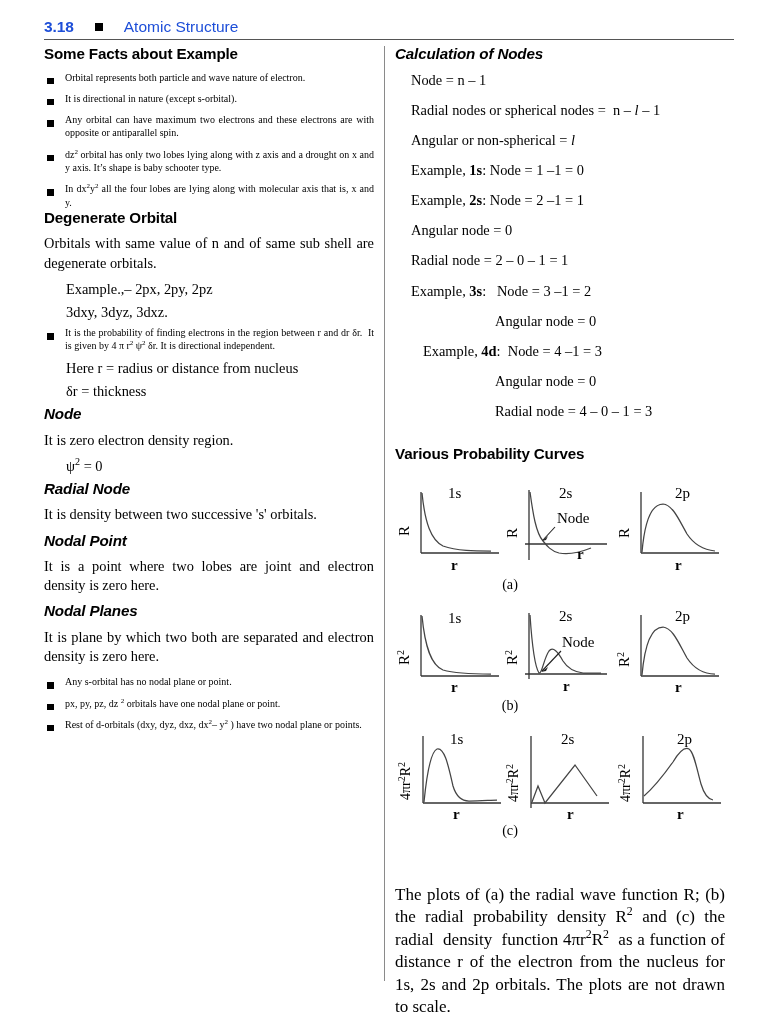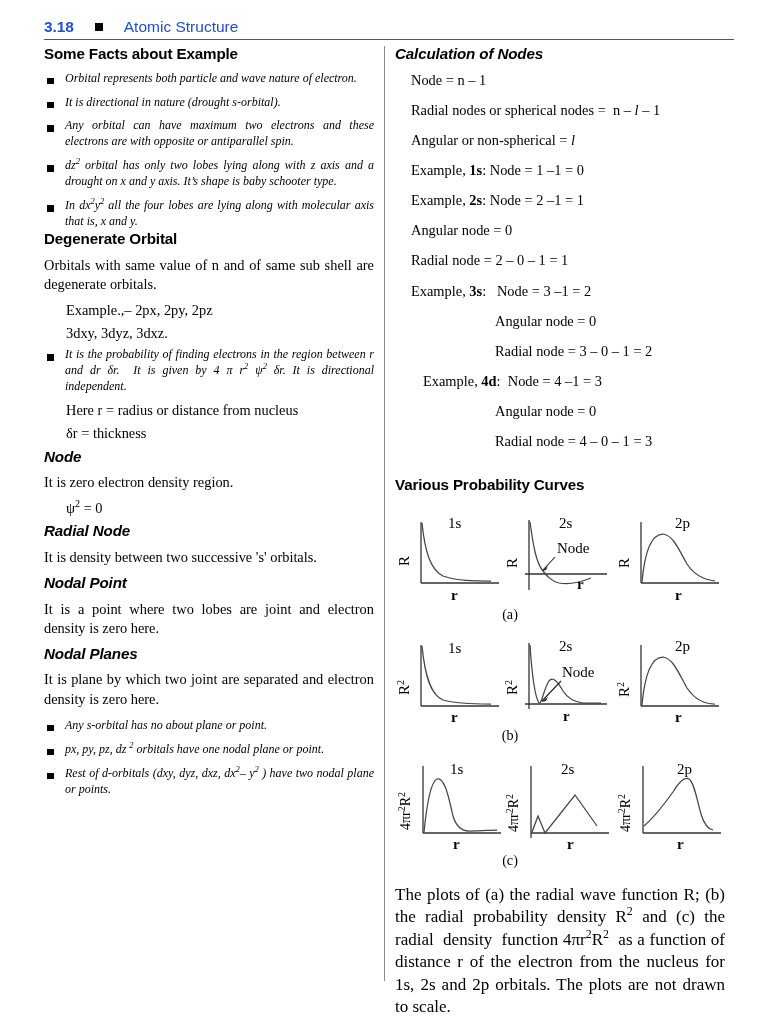--- a/index.html
+++ b/index.html
@@ -92,25 +92,24 @@
   p.nojust { text-align: left; }
 
   ul.blist {
     list-style: none;
     margin: 0 0 0 0;
     padding: 0;
   }
   ul.blist li {
     position: relative;
     padding-left: 21px;
-    font-size: 12px;
+    font-size: 10px;
     line-height: 1.33;
     margin-bottom: 8px;
     text-align: justify;
-    font-style: italic;
   }
   ul.blist li:last-child { margin-bottom: 0; }
   ul.blist li::before {
     content: "";
     position: absolute;
     left: 3px;
     top: 7px;
     width: 6.5px;
     height: 6.5px;
     background: #000;
@@ -176,21 +175,21 @@
     <span class="header-title">Atomic Structure</span>
   </div>
   <div class="header-rule"></div>
   <div class="col-rule"></div>
 
   <div class="col col-left">
 
     <h2 class="sec">Some Facts about Example</h2>
     <ul class="blist">
       <li><span>Orbital represents both particle and wave nature of electron.</span></li>
-      <li><span>It is directional in nature (drought s-orbital).</span></li>
+      <li><span>It is directional in nature (except s-orbital).</span></li>
       <li><span>Any orbital can have maximum two electrons and these electrons are with opposite or antiparallel spin.</span></li>
       <li>dz<sup>2</sup> orbital has only two lobes lying along with z axis and a drought on x and y axis. It’s shape is baby schooter type.</li>
       <li>In dx<sup>2</sup>y<sup>2</sup> all the four lobes are lying along with molecular axis that is, x and y.</li>
     </ul>
 
     <h2 class="sec sp-top">Degenerate Orbital</h2>
     <p class="body">Orbitals with same value of n and of same sub shell are degenerate orbitals.</p>
     <div class="indent1">Example.,–  2px,  2py,  2pz</div>
     <div class="indent1">3dxy, 3dyz, 3dxz.</div>
 
@@ -204,42 +203,41 @@
     <p class="body nojust">It is zero electron density region.</p>
     <div class="indent1">ψ<sup>2</sup> = 0</div>
 
     <h2 class="sec ital sp-top">Radial Node</h2>
     <p class="body nojust">It is density between two successive 's' orbitals.</p>
 
     <h2 class="sec ital sp-top">Nodal Point</h2>
     <p class="body">It is a point where two lobes are joint and electron density is zero here.</p>
 
     <h2 class="sec ital sp-top">Nodal Planes</h2>
-    <p class="body">It is plane by which two joint are separated and electron density is zero here.</p>
+    <p class="body">It is plane by which two both are separated and electron density is zero here.</p>
     <ul class="blist" style="margin-top:9px">
-      <li><span>Any s-orbital has no about plane or point.</span></li>
+      <li><span>Any s-orbital has no nodal plane or point.</span></li>
       <li>px, py, pz, dz <sup>2</sup> orbitals have one nodal plane or point.</li>
       <li>Rest of d-orbitals (dxy, dyz, dxz, dx<sup>2</sup>– y<sup>2</sup> ) have two nodal plane or points.</li>
     </ul>
   </div>
 
   <div class="col col-right">
 
     <h2 class="sec ital">Calculation of Nodes</h2>
 
     <div class="eqline ind-a">Node = n – 1</div>
     <div class="eqline ind-a">Radial nodes or spherical nodes =&nbsp; n – <span class="ital">l</span> – 1</div>
     <div class="eqline ind-a">Angular or non-spherical = <span class="ital">l</span></div>
     <div class="eqline ind-a">Example, <span class="bold">1s</span>: Node = 1 –1 = 0</div>
     <div class="eqline ind-a">Example, <span class="bold">2s</span>: Node = 2 –1 = 1</div>
     <div class="eqline ind-a">Angular node = 0</div>
     <div class="eqline ind-a">Radial node = 2 – 0 – 1 = 1</div>
     <div class="eqline ind-a">Example, <span class="bold">3s</span>:&nbsp;&nbsp; Node = 3 –1 = 2</div>
     <div class="eqline ind-c">Angular node = 0</div>
-    <div class="eqline ind-c">Radial node = 3 – 0 – 1 = 2</div>
     <div class="eqline ind-b">Example, <span class="bold">4d</span>:&nbsp; Node = 4 –1 = 3</div>
     <div class="eqline ind-c">Angular node = 0</div>
     <div class="eqline ind-c">Radial node = 4 – 0 – 1 = 3</div>
 
     <h2 class="sec" style="margin-top:24px">Various Probability Curves</h2>
 
     <div class="plots">
 
       <div class="plot-row">
         <div class="plot-cell">

